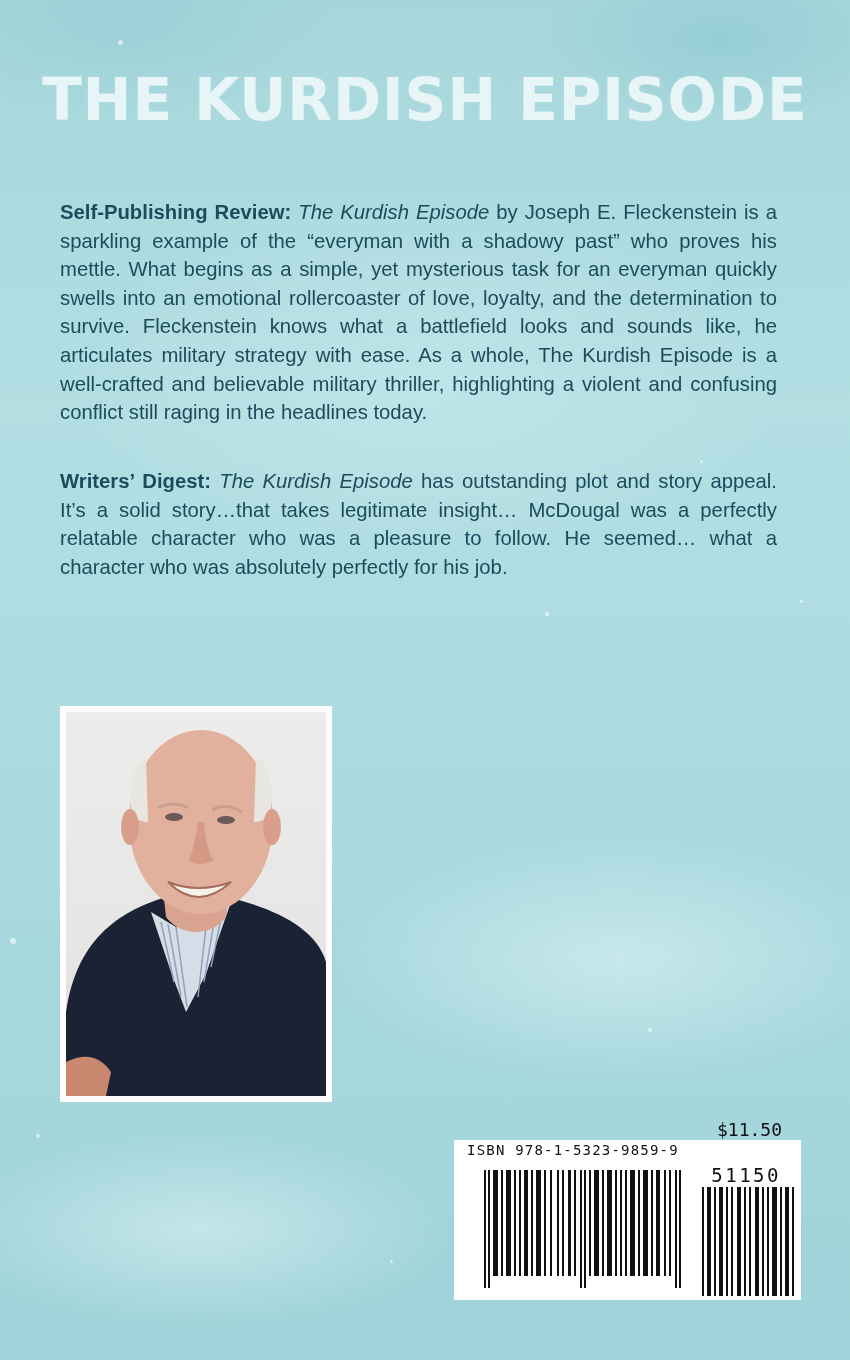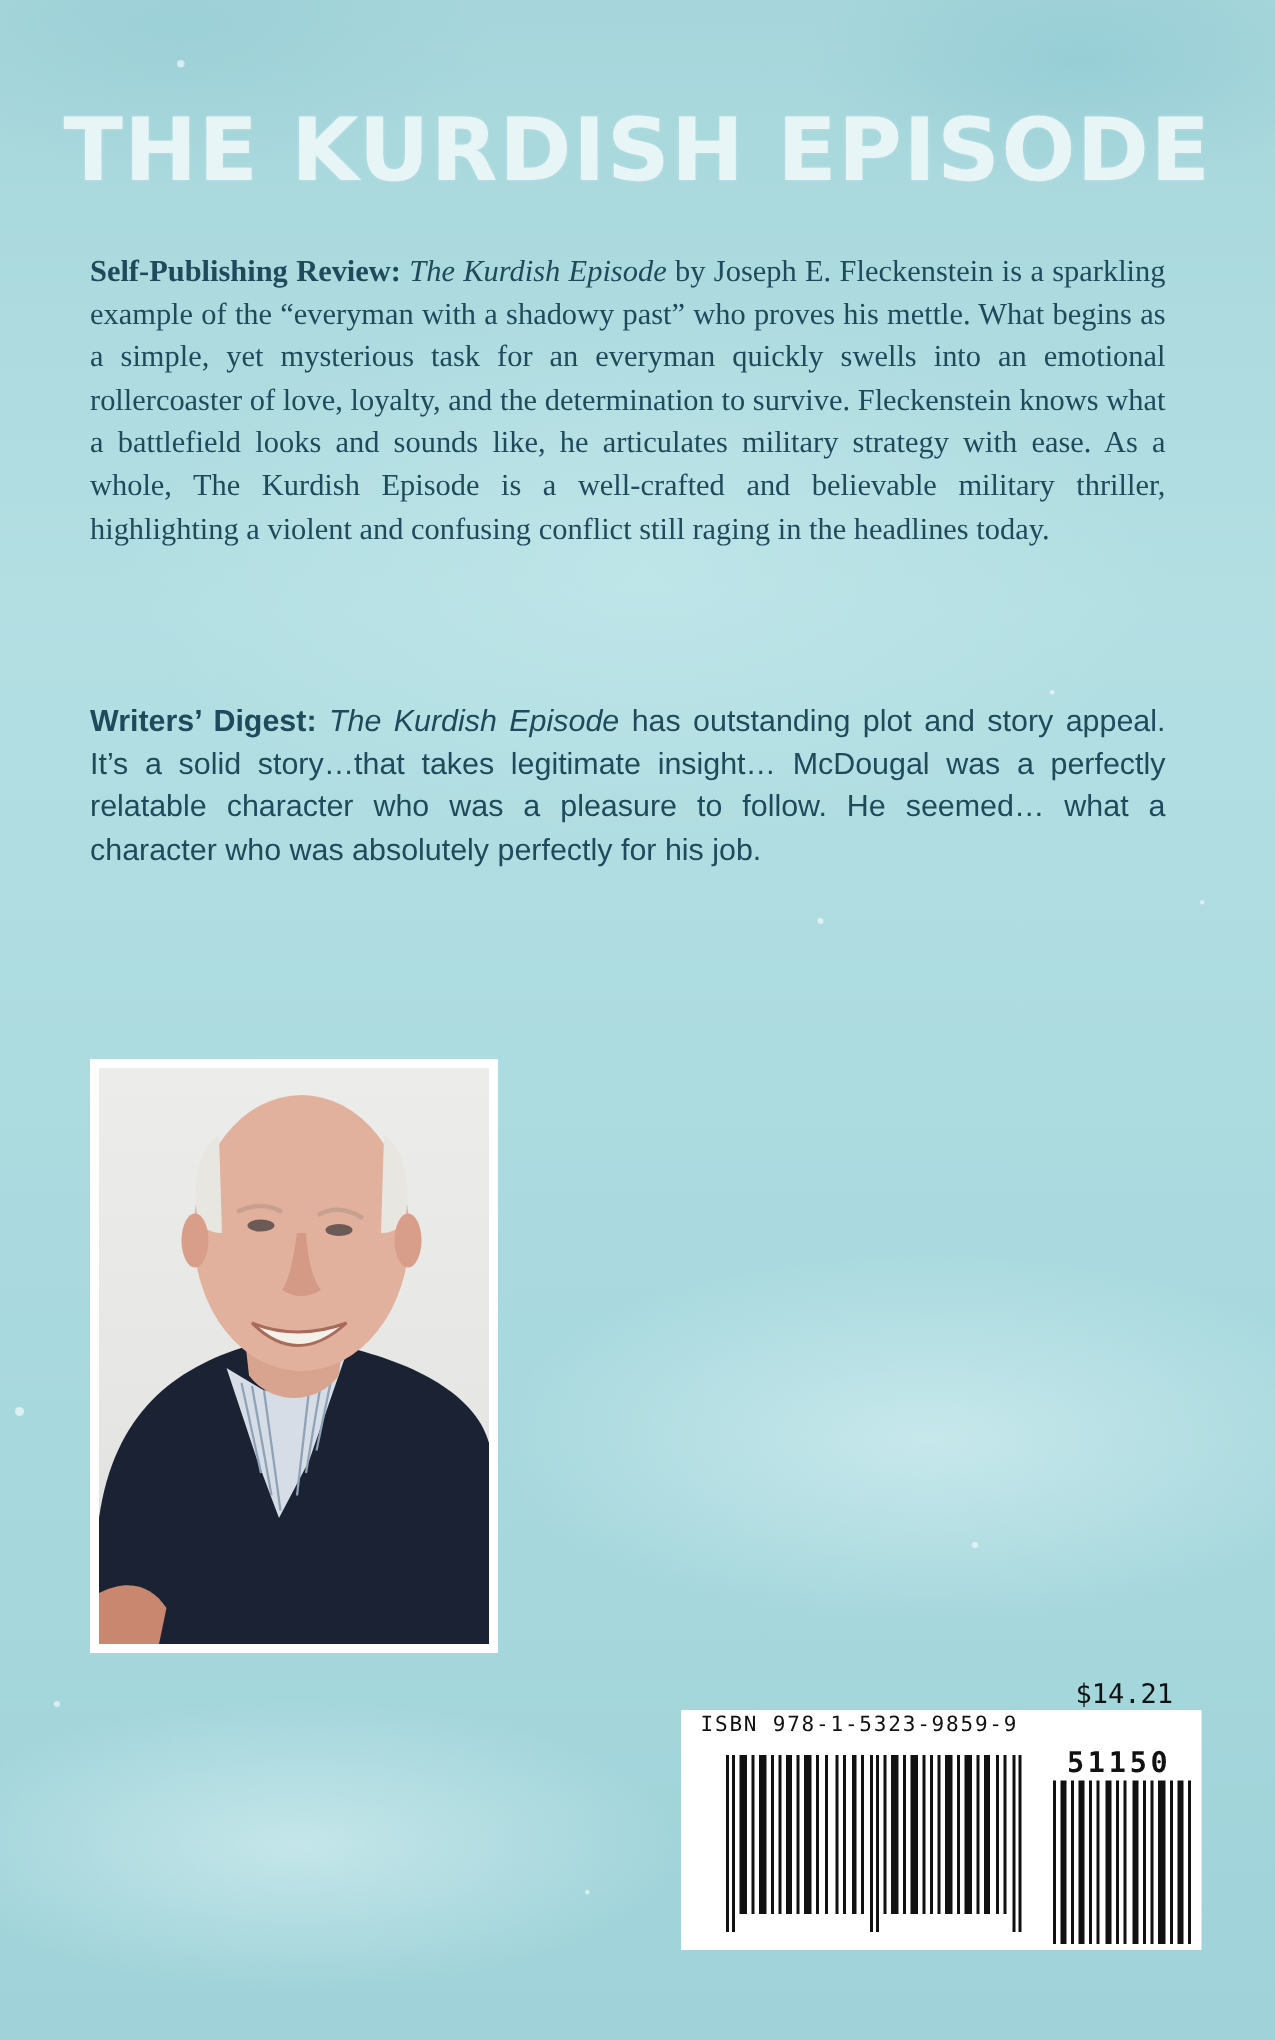--- a/index.html
+++ b/index.html
@@ -21,21 +21,21 @@
       font-family: "DejaVu Sans", sans-serif; font-weight: bold; font-size: 58px;
       letter-spacing: 1px; color: #eef8f9; opacity: 0.92;
       text-shadow: 0 0 2px rgba(255,255,255,0.3);
     }
     .review {
       position: absolute; left: 60px; width: 717px;
       font-size: 20.3px; line-height: 28.6px; text-align: justify;
     }
     .review b { font-weight: bold; }
     .review i { font-style: italic; }
-    #review1 { top: 167px; font-family: Liberation Serif, serif; }
+    #review1 { top: 198px; }
     #review2 { top: 467px; }
     .photo-frame {
       position: absolute; left: 60px; top: 706px; width: 272px; height: 396px;
       background: #ffffff; box-sizing: border-box; padding: 6px;
     }
     .photo {
       width: 100%; height: 100%; position: relative; overflow: hidden;
       background: linear-gradient(180deg, #ececeb 0%, #e6e6e4 60%, #dcdcda 100%);
     }
     .bio {
@@ -52,21 +52,21 @@
       position: absolute; left: 454px; top: 1140px; width: 347px; height: 160px;
       background: #ffffff;
     }
     .isbn-text {
       position: absolute; left: 13px; top: 2px;
       font-family: "DejaVu Sans Mono", monospace; font-size: 14px; color: #111;
       letter-spacing: 1.2px;
     }
     .addon-digits {
       position: absolute; left: 234px; top: 24px; width: 93px; text-align: right;
-      font-family: "DejaVu Sans Mono", monospace; font-size: 19px; color: #111; letter-spacing: 2.5px; font-weight: bold;
+      font-family: "DejaVu Sans Mono", monospace; font-size: 19px; color: #111; letter-spacing: 2.5px;
     }
     .main-bars { position: absolute; left: 30px; top: 30px; height: 118px; width: 200px; }
     .addon-bars { position: absolute; left: 248px; top: 47px; height: 109px; width: 93px; }
     .bar { position: absolute; top: 0; background: #111; }
     .ean-digits {
       position: absolute; left: 6px; top: 130px;
       font-family: "DejaVu Sans", sans-serif; font-size: 20px; color: #111; letter-spacing: 1.2px;
       background: transparent;
     }
     .ean-digits span { background: #fff; padding: 0 1px; }
@@ -128,21 +128,21 @@
 
       <path d="M0 350 C20 340 35 345 45 360 L40 384 L0 384 Z" fill="#c9876f"></path>
     </svg>
   </div>
 </div>
 
 <div class="bio">
   <div class="gap"></div>
 </div>
 
-<div class="price">$14.21</div>
+<div class="price">$11.50</div>
 
 <div class="barcode-box">
   <div class="isbn-text">ISBN 978-1-5323-9859-9</div>
   <div class="addon-digits">51150</div>
 
   <div class="main-bars">
     <div class="bar" style="left:0px;width:2px;height:118px;"></div>
     <div class="bar" style="left:4px;width:2px;height:118px;"></div>
     <div class="bar" style="left:9px;width:5px;height:106px;"></div>
     <div class="bar" style="left:17px;width:2px;height:106px;"></div>

